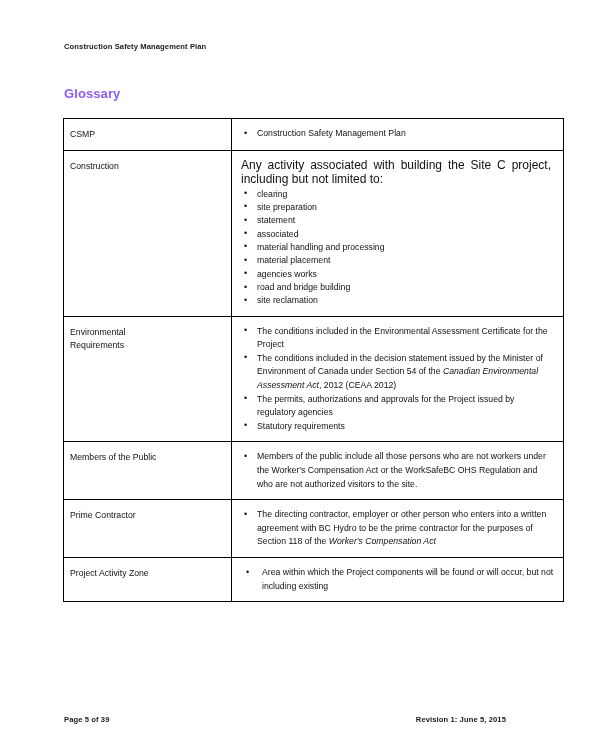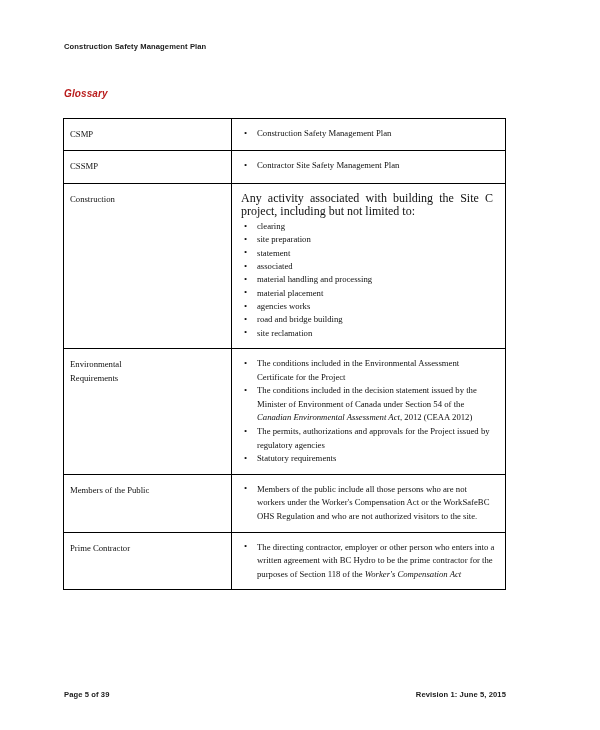--- a/index.html
+++ b/index.html
@@ -38,38 +38,36 @@
     letter-spacing: 0.1px;
     color: #1a1a1a;
     white-space: nowrap;
   }
 
   
   .section-title {
     position: absolute;
     left: 64px;
     top: 84px;
-    font-size: 10px;
+    font-size: 13px;
     font-weight: 700;
     letter-spacing: 0.1px;
-    color: #b91c1c;
+    color: #8b5cf6;
     line-height: 20px;
-    font-style: italic;
   }
 
   
   .glossary-table {
     position: absolute;
     left: 63px;
     top: 118px;
-    width: 443px;
+    width: 501px;
     border-collapse: collapse;
     table-layout: fixed;
     font-size: 8.7px;
-    font-family: Liberation Serif, serif;
   }
   .glossary-table td {
     border: 1.1px solid #000000;
     vertical-align: top;
     padding: 0;
   }
   .glossary-table td.term-cell {
     width: 155px;
     padding: 9px 6px 9px 6px;
   }
@@ -127,21 +125,21 @@
   ul.def-list.indented > li::before {
     left: 5px;
   }
 
   i.ital { font-style: italic; text-align: center; }
 
   
   .doc-footer {
     position: absolute;
     left: 64px;
-    top: 690px;
+    top: 715px;
     width: 442px;
     display: flex;
     justify-content: space-between;
     align-items: baseline;
   }
   .doc-footer .f-item {
     font-size: 7.6px;
     font-weight: 700;
     letter-spacing: 0.1px;
     color: #1a1a1a;
@@ -166,30 +164,20 @@
         <td class="term-cell">
           <div class="term">CSMP</div>
         </td>
         <td class="def-cell">
           <ul class="def-list">
             <li>Construction Safety Management Plan</li>
           </ul>
         </td>
       </tr>
 
-      <tr>
-        <td class="term-cell">
-          <div class="term">CSSMP</div>
-        </td>
-        <td class="def-cell">
-          <ul class="def-list">
-            <li>Contractor Site Safety Management Plan</li>
-          </ul>
-        </td>
-      </tr>
 
       <tr>
         <td class="term-cell">
           <div class="term">Construction</div>
         </td>
         <td class="def-cell">
           <p class="def-intro">Any activity associated with building the Site C project, including but not limited to:</p>
           <ul class="def-list tight">
             <li>clearing</li>
             <li>site preparation</li>
@@ -234,20 +222,30 @@
         <td class="term-cell">
           <div class="term">Prime Contractor</div>
         </td>
         <td class="def-cell">
           <ul class="def-list wrapped">
             <li><span>The directing contractor, employer or other person who enters into a written agreement with BC Hydro to be the prime contractor for the purposes of Section 118 of the </span><i class="ital">Worker's Compensation Act</i></li>
           </ul>
         </td>
       </tr>
 
+      <tr>
+        <td class="term-cell">
+          <div class="term">Project Activity Zone</div>
+        </td>
+        <td class="def-cell">
+          <ul class="def-list indented">
+            <li>Area within which the Project components will be found or will occur, but not including existing</li>
+          </ul>
+        </td>
+      </tr>
 
     </tbody>
   </table>
 
   <div class="doc-footer">
     <div class="f-item">Page 5 of 39</div>
     <div class="f-item">Revision 1: June 5, 2015</div>
   </div>
 
 </div>

